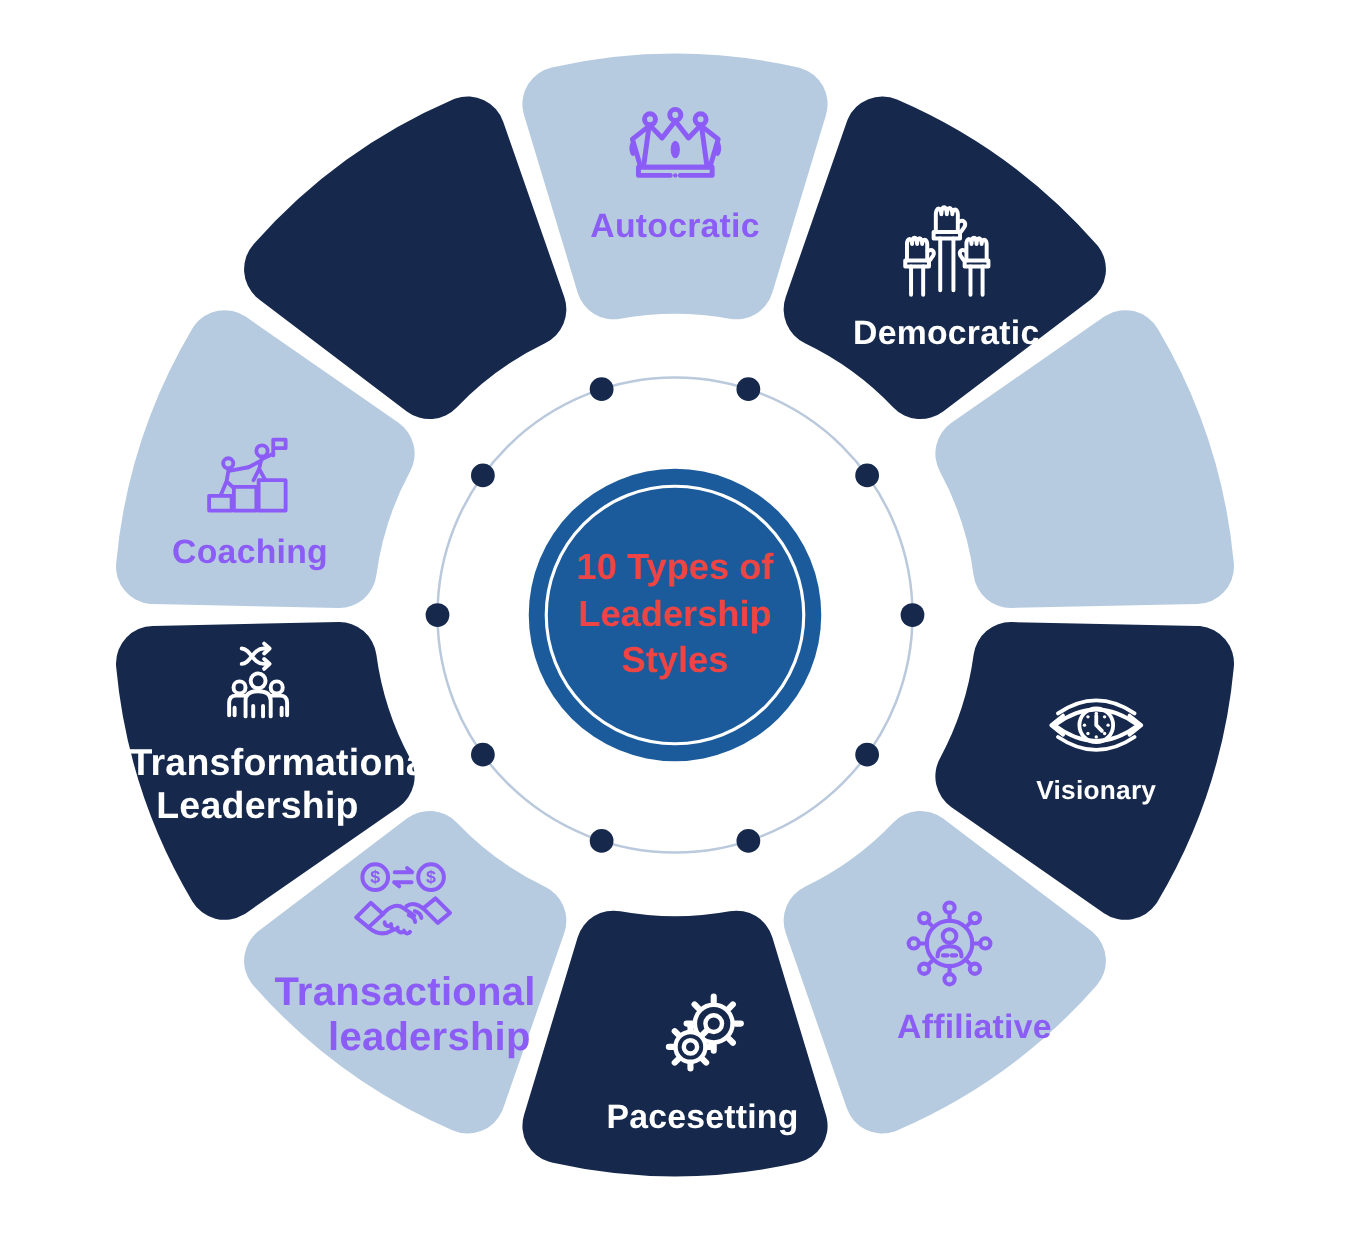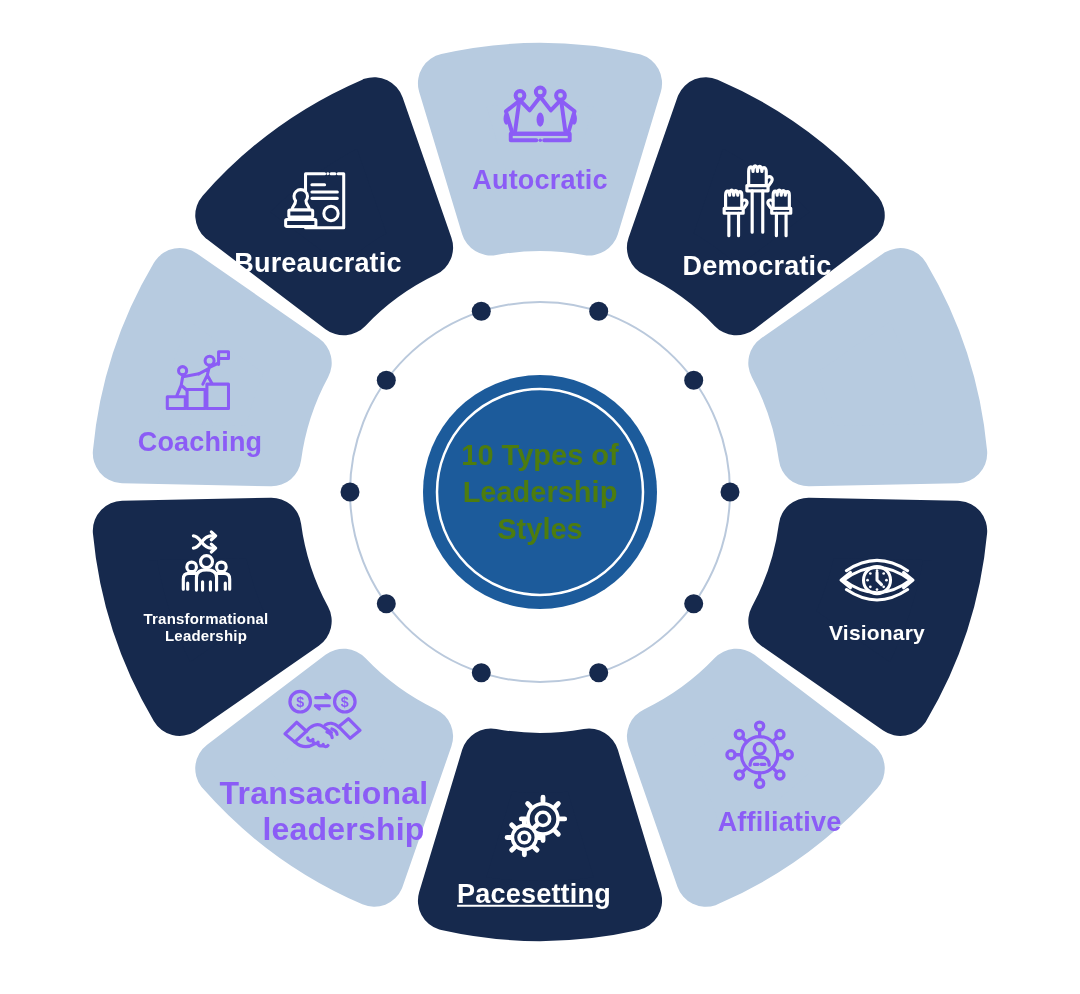--- a/index.html
+++ b/index.html
@@ -7,21 +7,21 @@
           font-family:"Liberation Sans",sans-serif;}
   #diagram-svg{position:absolute;left:0;top:0;}
   #content-layer{position:absolute;left:0;top:0;width:100%;height:100%;}
   .seg-content{position:absolute;transform:translate(-50%,-50%);display:flex;flex-direction:column;
                align-items:center;text-align:center;}
   .seg-content .icon{line-height:0;margin-bottom:12px;}
   .seg-light{color:#8b5cf6;}
   .seg-dark{color:#ffffff;}
   .label{font-weight:700;line-height:1.13;max-width:205px;letter-spacing:.2px;}
   .center-title{position:absolute;left:540px;top:492px;transform:translate(-50%,-50%);
-                width:205px;text-align:center;color:#4d7c0f;font-size:29px;line-height:37px;
+                width:205px;text-align:center;color:#ef4444;font-size:29px;line-height:37px;
                 font-weight:700;}
   svg text{font-family:"Liberation Sans",sans-serif;}
 </style>
 </head>
 <body>
 
 <div class="canvas">
   <svg id="diagram-svg" width="1080" height="994" viewBox="0 0 1080 994">
       <path d="M490.87,225.49 A271,271 0 0 1 589.13,225.49 L632.07,83.24 A419,419 0 0 0 447.93,83.24 Z" fill="#b7cbe0" stroke="#b7cbe0" stroke-width="60" stroke-linejoin="round"></path>
       <path d="M656.91,247.51 A271,271 0 0 1 736.39,305.26 L854.75,215.43 A419,419 0 0 0 705.77,107.19 Z" fill="#16294d" stroke="#16294d" stroke-width="60" stroke-linejoin="round"></path>
@@ -114,21 +114,21 @@
             <circle cx="66.3" cy="21.7" r="4.5"></circle>
             <circle cx="44" cy="12.5" r="4.5"></circle>
             <circle cx="21.7" cy="21.7" r="4.5"></circle>
             <circle cx="12.5" cy="44" r="4.5"></circle>
             <circle cx="21.7" cy="66.3" r="4.5"></circle>
             <circle cx="44" cy="75.5" r="4.5"></circle>
             <circle cx="66.3" cy="66.3" r="4.5"></circle>
           </svg></div>
         <div class="label" style="font-size: 27px; margin-left: 39px;">Affiliative</div>
       </div>
-      <div class="seg-content seg-dark" style="left: 534px; top: 849px; text-decoration: underline;">
+      <div class="seg-content seg-dark" style="left: 562px; top: 849px;">
         <div class="icon"><svg width="78" height="78" viewBox="0 0 88 88" fill="none" stroke="currentColor" stroke-width="4" stroke-linecap="round" stroke-linejoin="round">
             <circle cx="54" cy="34" r="17"></circle>
             <circle cx="54" cy="34" r="7.5"></circle>
             <path stroke-width="5.5" d="M73.5,34 L78.5,34 M67.8,20.2 L71.3,16.7 M54,14.5 V9.5 M40.2,20.2 L36.7,16.7 M34.5,34 H29.5 M40.2,47.8 L36.7,51.3 M54,53.5 V58.5 M67.8,47.8 L71.3,51.3"></path>
             <circle cx="33" cy="55" r="13.5" fill="#16294d"></circle>
             <circle cx="33" cy="55" r="6"></circle>
             <path stroke-width="5.5" d="M48.5,55 H52.5 M44,44 L47.2,40.8 M33,39.5 V35.5 M22,44 L18.8,40.8 M17.5,55 H13.5 M22,66 L18.8,69.2 M33,70.5 V74.5 M44,66 L47.2,69.2"></path>
           </svg></div>
         <div class="label" style="font-size: 27px;">Pacesetting</div>
       </div>
@@ -160,43 +160,30 @@
             <path d="M13.5,73 V61.5 Q13.5,55 20,55 H26 Q32.5,55 32.5,59"></path>
             <path d="M18.5,66 V73"></path>
             <circle cx="57" cy="47.5" r="5.5"></circle>
             <path d="M66.5,73 V61.5 Q66.5,55 60,55 H54 Q47.5,55 47.5,59"></path>
             <path d="M61.5,66 V73"></path>
             <circle cx="40" cy="41.5" r="6.8" fill="#16294d"></circle>
             <path d="M28.5,74 V59.5 Q28.5,51 40,51 Q51.5,51 51.5,59.5 V74 Z" fill="#16294d" stroke="none"></path>
             <path d="M28.5,74 V59.5 Q28.5,51 40,51 Q51.5,51 51.5,59.5 V74"></path>
             <path d="M35.5,64.5 V74 M44.5,64.5 V74"></path>
           </svg></div>
-        <div class="label" style="font-size: 15px;">Transformational Leadership</div>
+        <div class="label" style="font-size: 30px;">Transformational Leadership</div>
       </div>
       <div class="seg-content seg-light" style="left: 200px; top: 400px;">
         <div class="icon"><svg width="76" height="72" viewBox="0 0 84 80" fill="none" stroke="currentColor" stroke-width="3.4" stroke-linecap="round" stroke-linejoin="round">
             <rect x="6" y="60" width="20" height="13"></rect>
             <rect x="28" y="52" width="20" height="21"></rect>
             <rect x="50" y="46" width="24" height="27"></rect>
             <path d="M63,24 V10 H74 V17.5 H63"></path>
             <circle cx="53" cy="20" r="5"></circle>
             <path d="M53,25 L50.5,36 M53.5,27 L63,22.5 M52.5,28.5 L41,34.5 M50.5,36 L45.5,46 M50.5,36 L55.5,45"></path>
             <circle cx="23" cy="31" r="4.5"></circle>
             <path d="M25,37.5 L41,34.5 M23.5,35.5 L21.5,47 M21.5,47 L16.5,59 M21.5,47 L27.5,52.5"></path>
           </svg></div>
         <div class="label" style="font-size: 27px; text-align: right;">Coaching</div>
       </div>
-      <div class="seg-content seg-dark" style="left: 318px; top: 222px;">
-        <div class="icon"><svg width="70" height="70" viewBox="0 0 88 88" fill="none" stroke="currentColor" stroke-width="3.8" stroke-linecap="round" stroke-linejoin="round">
-            <path d="M52,10 H28 V78 H76 V10 H69"></path>
-            <path d="M60,10 h5"></path>
-            <circle cx="56" cy="10" r="1.8" fill="currentColor" stroke="none"></circle>
-            <path d="M36,24 H52 M36,33 H68 M36,41 H68"></path>
-            <circle cx="60" cy="60" r="9"></circle>
-            <path d="M15.5,44 A8.5,8.5 0 1 1 28.5,44 C28.5,49.5 33,50.5 33,55.5 L11,55.5 C11,50.5 15.5,49.5 15.5,44 Z" fill="#16294d"></path>
-            <rect x="7" y="55.5" width="30" height="9" rx="1.5" fill="#16294d"></rect>
-            <rect x="3" y="67.5" width="38" height="9" rx="1.5" fill="#16294d"></rect>
-          </svg></div>
-        <div class="label" style="font-size: 27px;">Bureaucratic</div>
-      </div>
     </div>
   <div class="center-title">10 Types of Leadership Styles</div>
 </div>
 
 </body></html>

